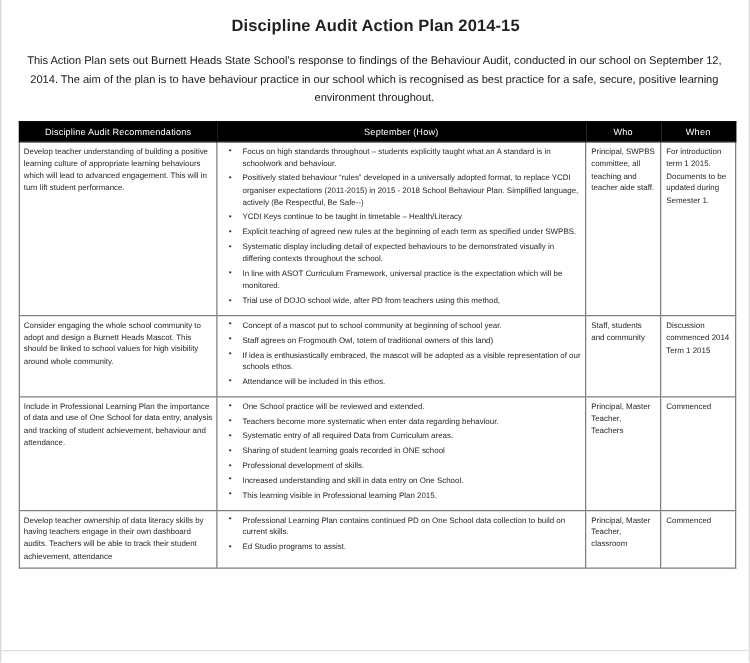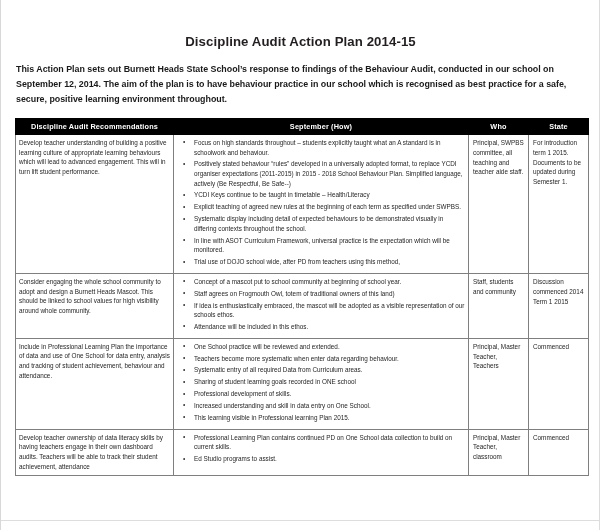--- a/index.html
+++ b/index.html
@@ -26,29 +26,29 @@
   .page-inner {
     padding: 0 13px 0 14px;
   }
   .doc-title {
     text-align: center;
     font-size: 13.2px;
     font-weight: bold;
     color: #231f20;
     letter-spacing: 0.1px;
     margin: 0;
-    padding-top: 34px;
+    padding-top: 13px;
     padding-bottom: 4px;
   }
   .intro {
     font-size: 8.9px;
-    font-weight: bold;
+    font-weight: normal;
     line-height: 1.68;
     color: #1a1a1a;
-    text-align: left;
+    text-align: center;
     margin: 0;
     padding: 9px 3px 0 1px;
     letter-spacing: -0.02px;
   }
   .table-wrap {
     margin-top: 11px;
   }
   table.plan {
     border-collapse: collapse;
     width: 573px;
@@ -57,21 +57,21 @@
   }
   table.plan col.c1 { width: 158px; }
   table.plan col.c2 { width: 295px; }
   table.plan col.c3 { width: 60px; }
   table.plan col.c4 { width: 60px; }
 
   thead th {
     background: #000000;
     color: #ffffff;
     font-size: 7.3px;
-    font-weight: bold;
+    font-weight: normal;
     text-align: center;
     padding: 3px 2px 3px 2px;
     border: 1px solid #000000;
     letter-spacing: 0.15px;
     vertical-align: middle;
   }
   thead th.hdr-rec { text-align: center; }
 
   tbody td {
     border: 1px solid #7f7f7f;
@@ -135,21 +135,21 @@
           <col class="c1">
             <col class="c2">
             <col class="c3">
             <col class="c4">
         </colgroup>
         <thead>
           <tr>
             <th class="hdr-rec">Discipline Audit Recommendations</th>
             <th>September (How)</th>
             <th>Who</th>
-            <th>State</th>
+            <th>When</th>
           </tr>
         </thead>
         <tbody>
 
           <tr>
             <td class="col-rec">
               <span class="rec-text">Develop teacher understanding of building a positive learning culture of appropriate learning behaviours which will lead to advanced engagement. This will in turn lift student performance.</span>
             </td>
             <td class="col-strat">
               <ul class="bullets">

